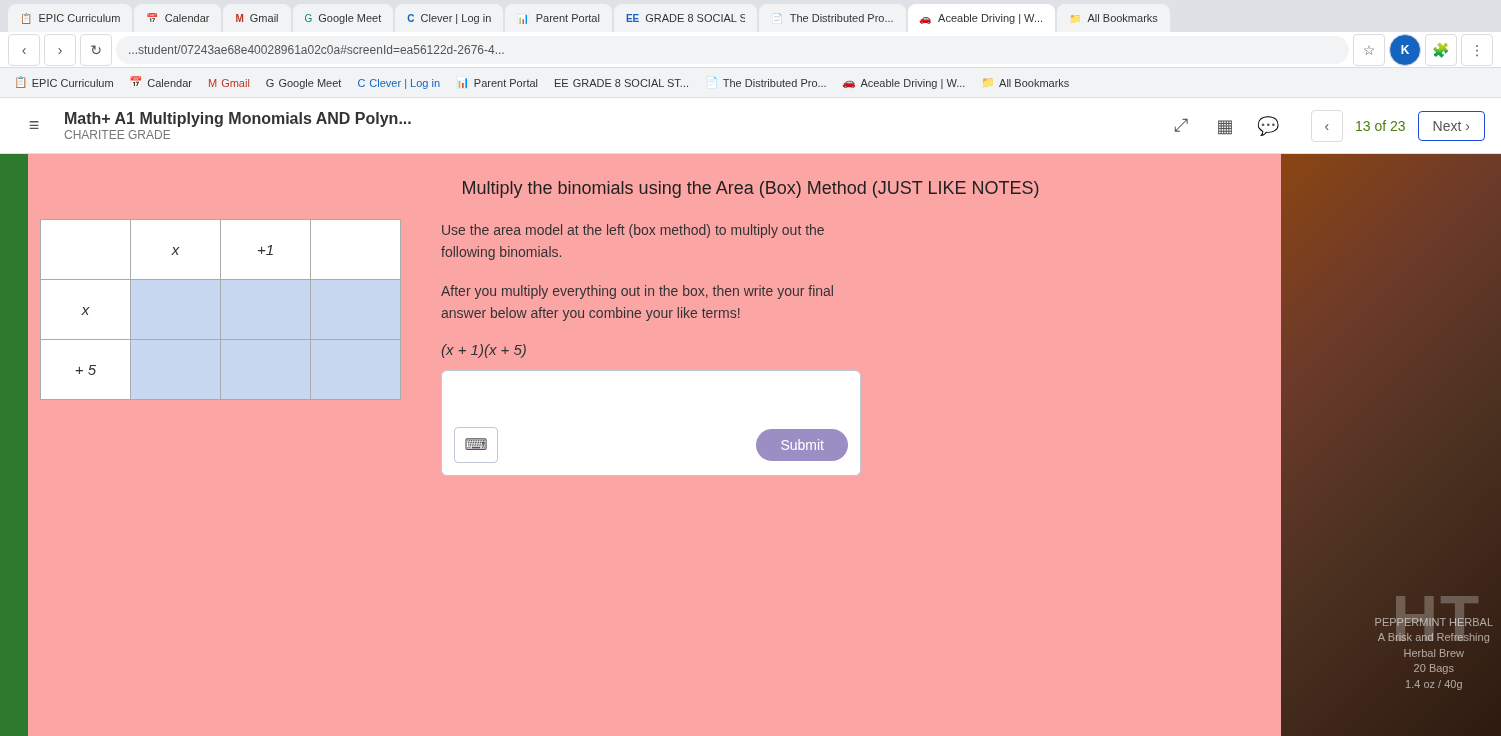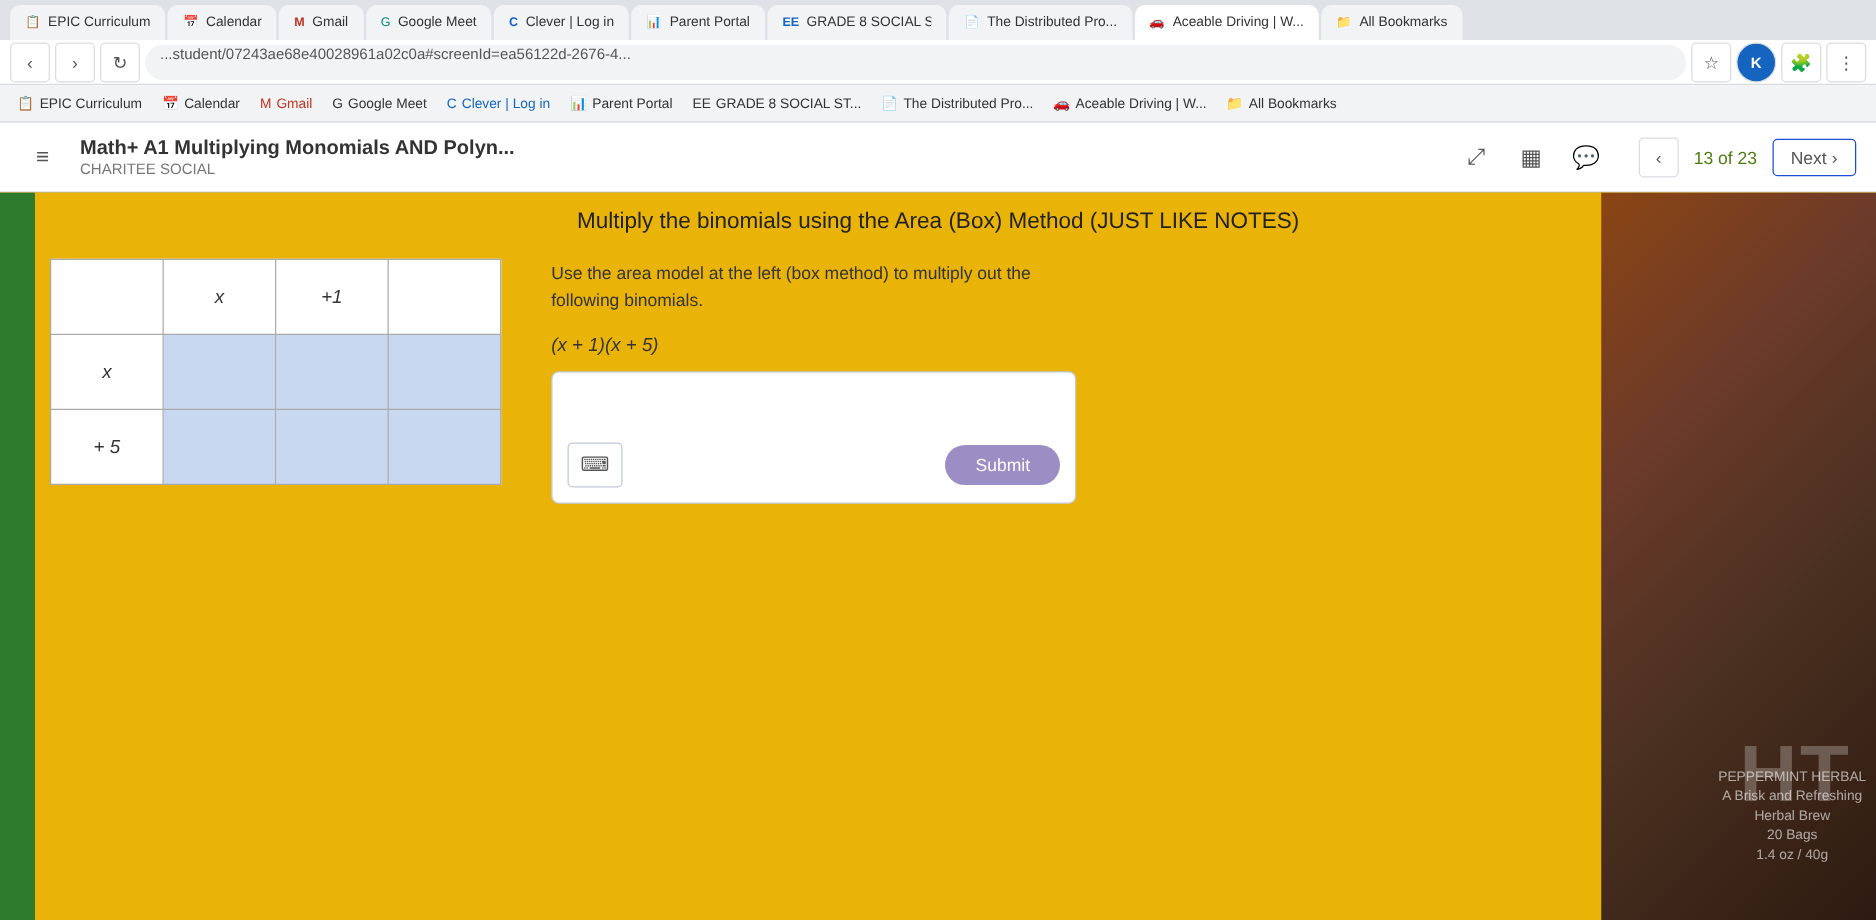--- a/index.html
+++ b/index.html
@@ -57,21 +57,21 @@
       gap: 4px;
       border-bottom: 1px solid #dadce0;
     }
 
     .omnibox-url {
       flex: 1;
       background: #f1f3f4;
       border-radius: 20px;
       height: 28px;
       display: flex;
-      align-items: flex-start;
+      align-items: center;
       padding: 0 12px;
       font-size: 12px;
       color: #555;
       overflow: hidden;
       white-space: nowrap;
     }
 
     .bookmarks-bar {
       background: #f1f3f4;
       height: 30px;
@@ -176,24 +176,24 @@
       background: #fff;
       border: 1px solid #1d4ed8;
       border-radius: 4px;
       cursor: pointer;
       font-size: 14px;
       color: #555;
     }
 
     
     .main-content {
-      background: #eab308;
+      background: #fca5a5;
       width: 100%;
       height: calc(736px - 32px - 36px - 30px - 56px);
-      padding: 12px 40px;
+      padding: 24px 40px;
       overflow: hidden;
       position: relative;
     }
 
     .question-title {
       text-align: center;
       font-size: 18px;
       color: #222;
       margin-bottom: 20px;
       font-weight: 400;
@@ -421,21 +421,21 @@
     <div class="bookmark-item">📁 <span>All Bookmarks</span></div>
   </div>
 </div>
 
 <div class="app-header">
   <button class="header-icon-btn">
     <span>≡</span>
   </button>
   <div class="app-title-block">
     <div class="app-title">Math+ A1 Multiplying Monomials AND Polyn...</div>
-    <div class="app-subtitle">CHARITEE SOCIAL</div>
+    <div class="app-subtitle">CHARITEE GRADE</div>
   </div>
   <div class="header-icons">
     <button class="header-icon-btn">
       <span>⤢</span>
     </button>
     <button class="header-icon-btn">
       <span>▦</span>
     </button>
     <button class="header-icon-btn">
       <span>💬</span>
@@ -480,20 +480,21 @@
           <td class="data-cell"></td>
           <td class="data-cell"></td>
           <td class="data-cell"></td>
         </tr>
       </tbody>
         </table>
     </div>
 
     <div class="instructions-panel">
       <p class="instruction-text">Use the area model at the left (box method) to multiply out the following binomials.</p>
+      <p class="instruction-text">After you multiply everything out in the box, then write your final answer below after you combine your like terms!</p>
 
       <p class="equation-label">(x + 1)(x + 5)</p>
 
       <div class="answer-input-area">
         <input class="answer-input" type="text" placeholder="" style="">
         <div class="answer-toolbar">
           <button class="keyboard-btn">
             <span>⌨</span>
           </button>
           <button class="submit-btn">Submit</button>

